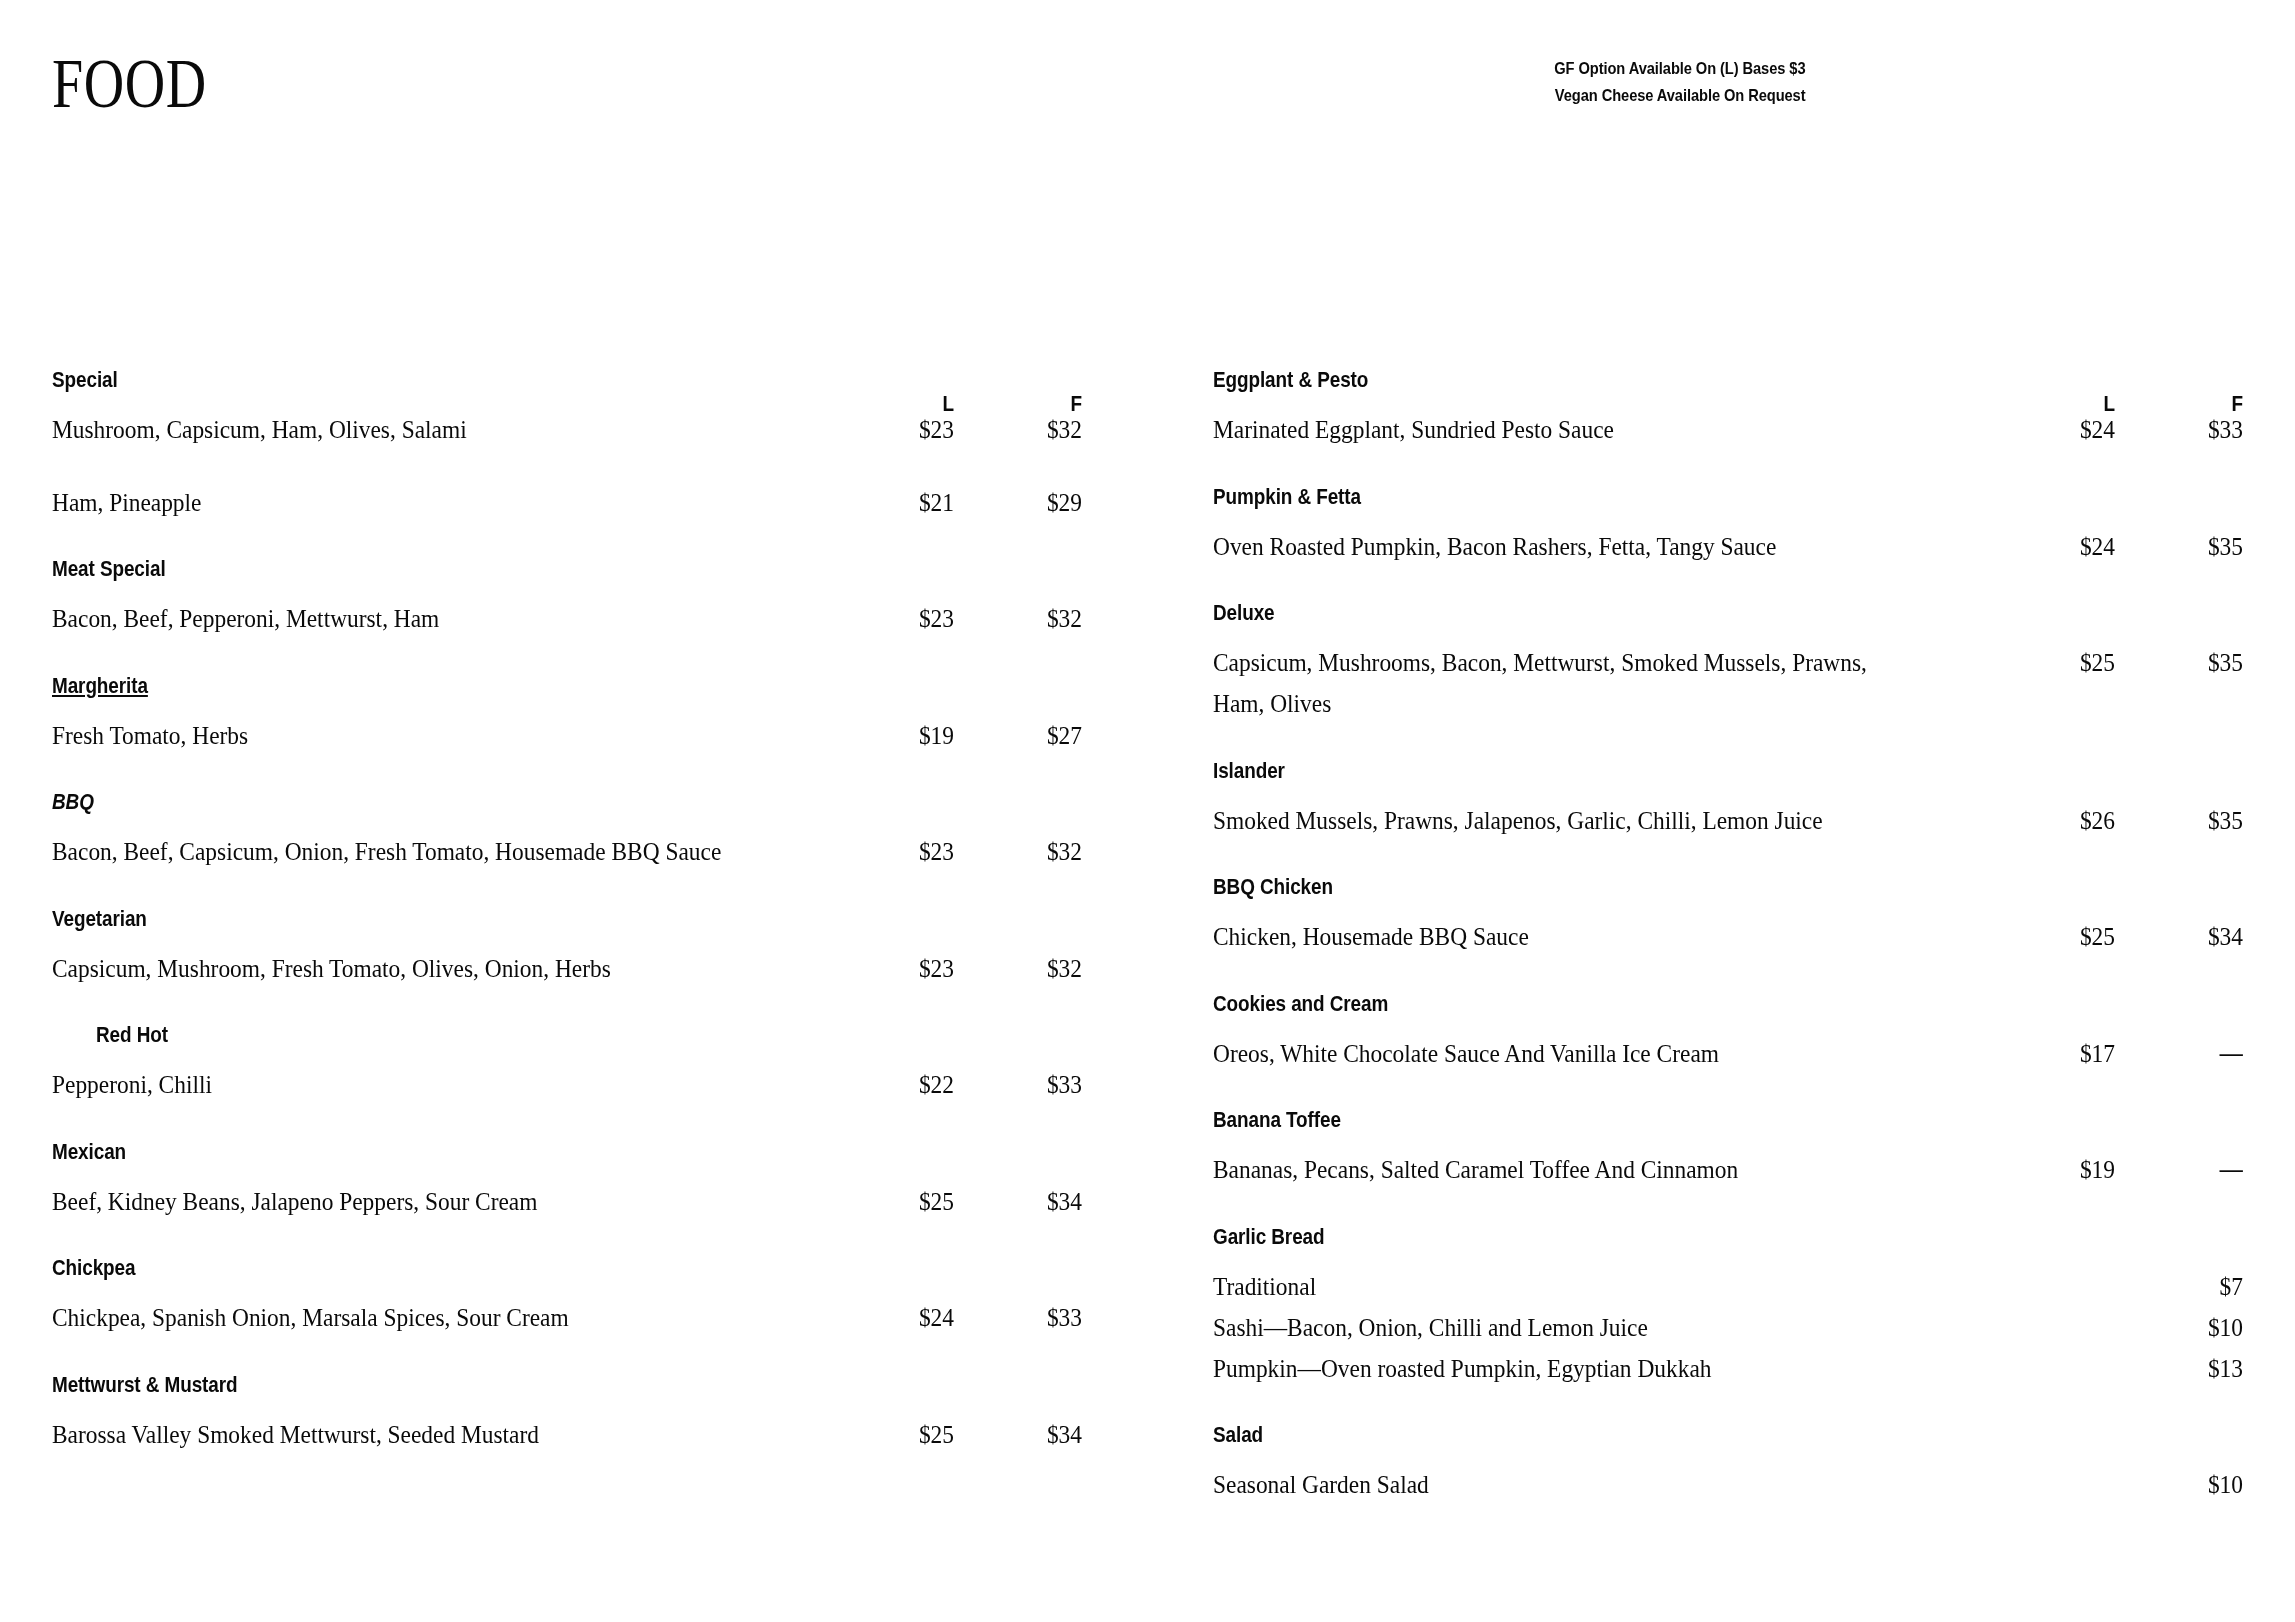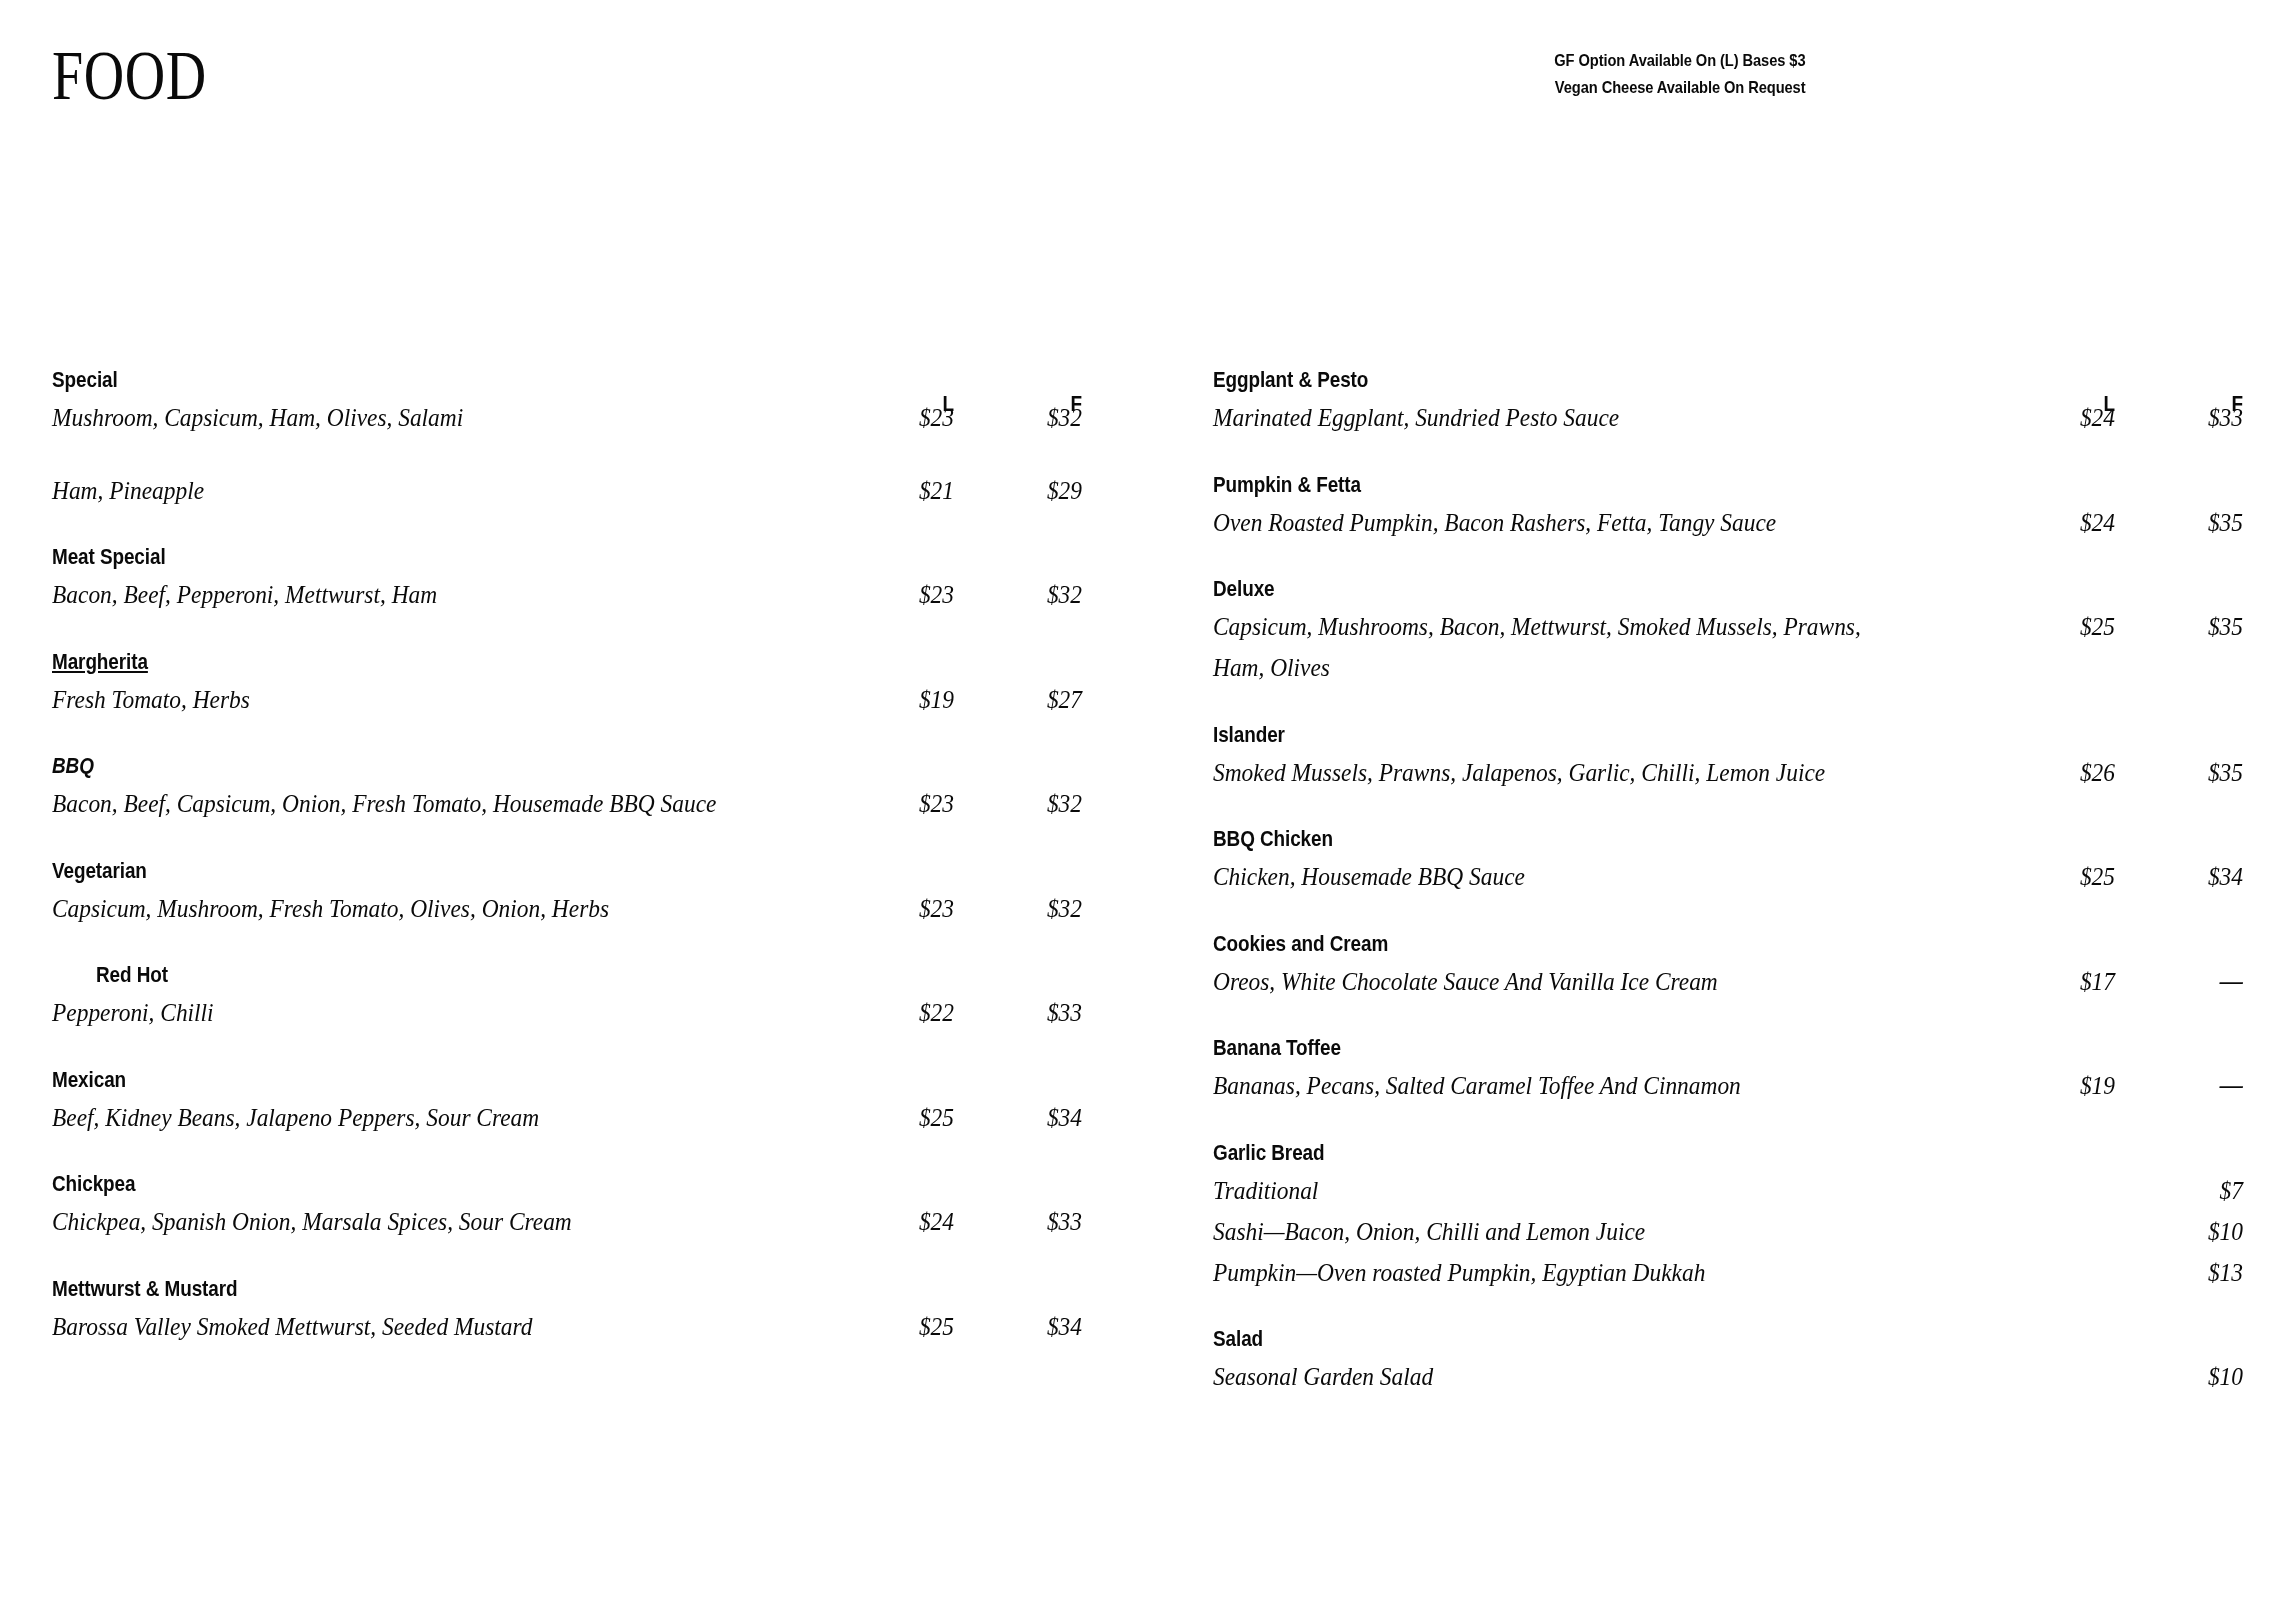--- a/index.html
+++ b/index.html
@@ -20,21 +20,21 @@
     position: relative;
     width: 2295px;
     height: 1623px;
     background: #ffffff;
     overflow: hidden;
   }
 
   
   .page-header {
     position: absolute;
-    top: 0;
+    top: 8px;
     left: 0;
     width: 1857px;
     height: 164px;
     text-decoration: underline;
   }
 
   .page-title {
     position: absolute;
     left: 52px;
     top: 41px;
@@ -112,22 +112,21 @@
     line-height: 29px;
     letter-spacing: -0.1px;
     color: #0a0a0a;
     transform: scaleX(0.86);
     transform-origin: left top;
     white-space: nowrap;
   }
 
   .item-body {
     position: relative;
-    margin-top: 3px;
-    font-style: italic;
+    margin-top: 15px;
   }
 
   .item-desc {
     font-family: "Liberation Serif", serif;
     font-size: 26px;
     line-height: 41px;
     color: #0a0a0a;
     max-width: 780px;
     transform: scaleX(0.90);
     transform-origin: left top;

